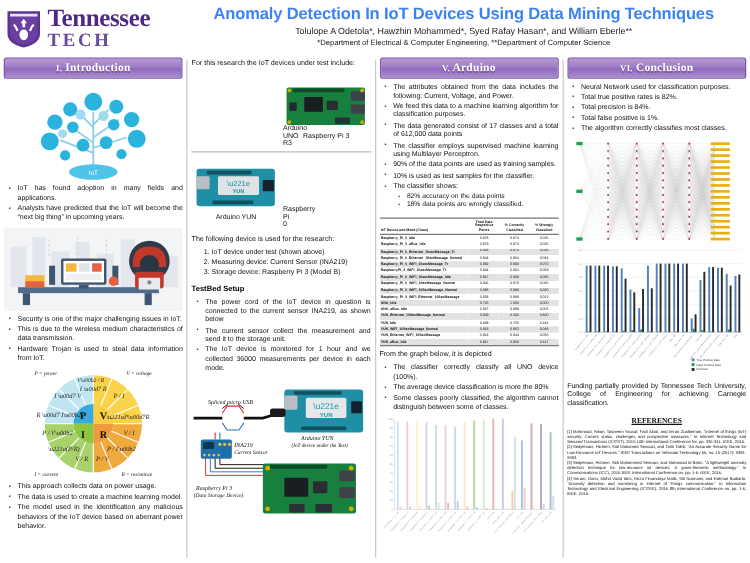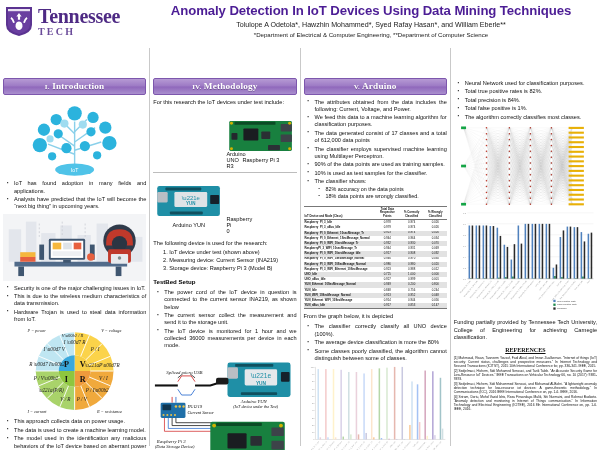--- a/index.html
+++ b/index.html
@@ -47,34 +47,34 @@
   .logo-tennessee {
     font-family: "Liberation Serif", serif;
     font-weight: bold;
     font-size: 20px;
     color: #4e2a84;
     letter-spacing: -0.3px;
   }
   .logo-tech {
     font-family: "Liberation Serif", serif;
     font-weight: bold;
-    font-size: 10px;
+    font-size: 15px;
     color: #6b4c9a;
     letter-spacing: 2.2px;
     margin-top: 1px;
   }
   .title-block {
     flex: 1 1 auto;
     text-align: center;
     padding-top: 1px;
   }
   .poster-title {
     font-size: 13.2px;
     font-weight: bold;
-    color: #4c1d95;
+    color: #3b82f6;
     line-height: 1.12;
     letter-spacing: -0.1px;
   }
   .poster-authors {
     font-size: 7.1px;
     color: #1a1a1a;
     margin-top: 2.5px;
     line-height: 1.2;
     text-align: center;
   }
@@ -92,21 +92,20 @@
     padding: 0 3px 2px 3px;
     gap: 3px;
     min-height: 0;
   }
   .col {
     flex: 1 1 0;
     display: flex;
     flex-direction: column;
     gap: 2px;
     min-width: 0;
-    margin-top: 32px;
   }
   .col-sep {
     width: 1px;
     background: #c9c9c9;
     flex: 0 0 1px;
     margin: 2px 0;
   }
 
   
   .banner {
@@ -414,24 +413,20 @@
         <li>This approach collects data on power usage.</li>
         <li>The data is used to create a machine learning model.</li>
         <li>The model used in the identification any malicious behaviors of the IoT device based on aberrant power behavior.</li>
       </ul>
     </div>
 
     <div class="col-sep"></div>
 
     <div class="col">
 
-      <div class="banner">
-        <span class="rn">IV.</span>
-        <span>Methodology</span>
-      </div>
 
       <div class="lead">For this research the IoT devices under test include:</div>
 
       <div class="dev-grid">
         <div class="dev-cell">
           <svg class="dev-img" viewBox="0 0 90 48">
             <rect x="3" y="4" width="84" height="40" rx="3" fill="#1b8fa8"></rect>
             <rect x="10" y="6" width="50" height="4" rx="1" fill="#10505f"></rect>
             <rect x="20" y="38" width="44" height="4" rx="1" fill="#10505f"></rect>
             <rect x="0" y="9" width="14" height="12" rx="1.5" fill="#b9bec4"></rect>
@@ -811,20 +806,24 @@
             <rect x="144.29999999999998" y="66.6" width="1.6" height="11.4" fill="#d0e0e3"></rect>
             <text x="144" y="80.5" font-size="1.9" fill="#aaa" text-anchor="end" font-family="Liberation Sans, sans-serif" transform="rotate(-48 144 80.5)">YUN_aBus_Idle</text>
           </svg>
       </div>
     </div>
 
     <div class="col-sep"></div>
 
     <div class="col">
 
+      <div class="banner">
+        <span class="rn">VI.</span>
+        <span>Conclusion</span>
+      </div>
 
       <ul class="bullets">
         <li>Neural Network used for classification purposes.</li>
         <li>Total true positive rates is 82%.</li>
         <li>Total precision is 84%.</li>
         <li>Total false positive is 1%.</li>
         <li>The algorithm correctly classifies most classes.</li>
       </ul>
 
       <div class="fig-wrap">

